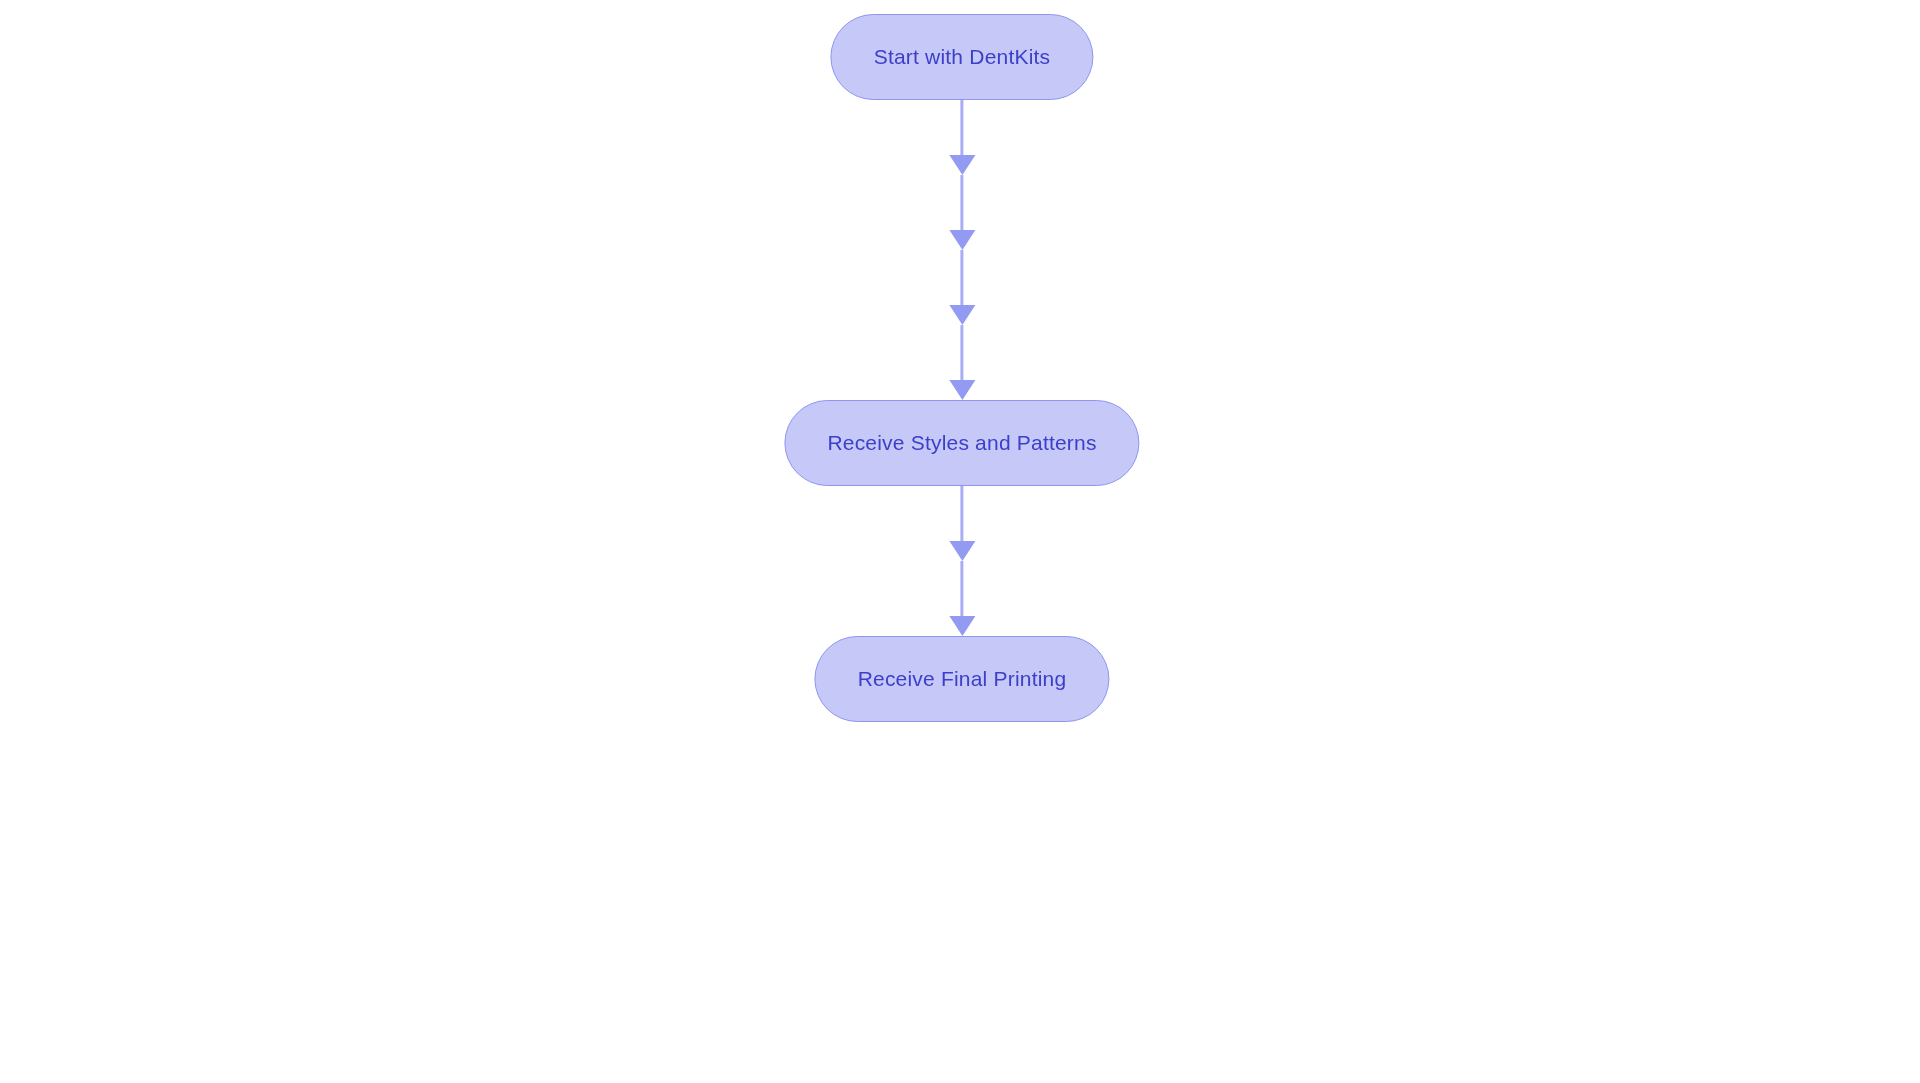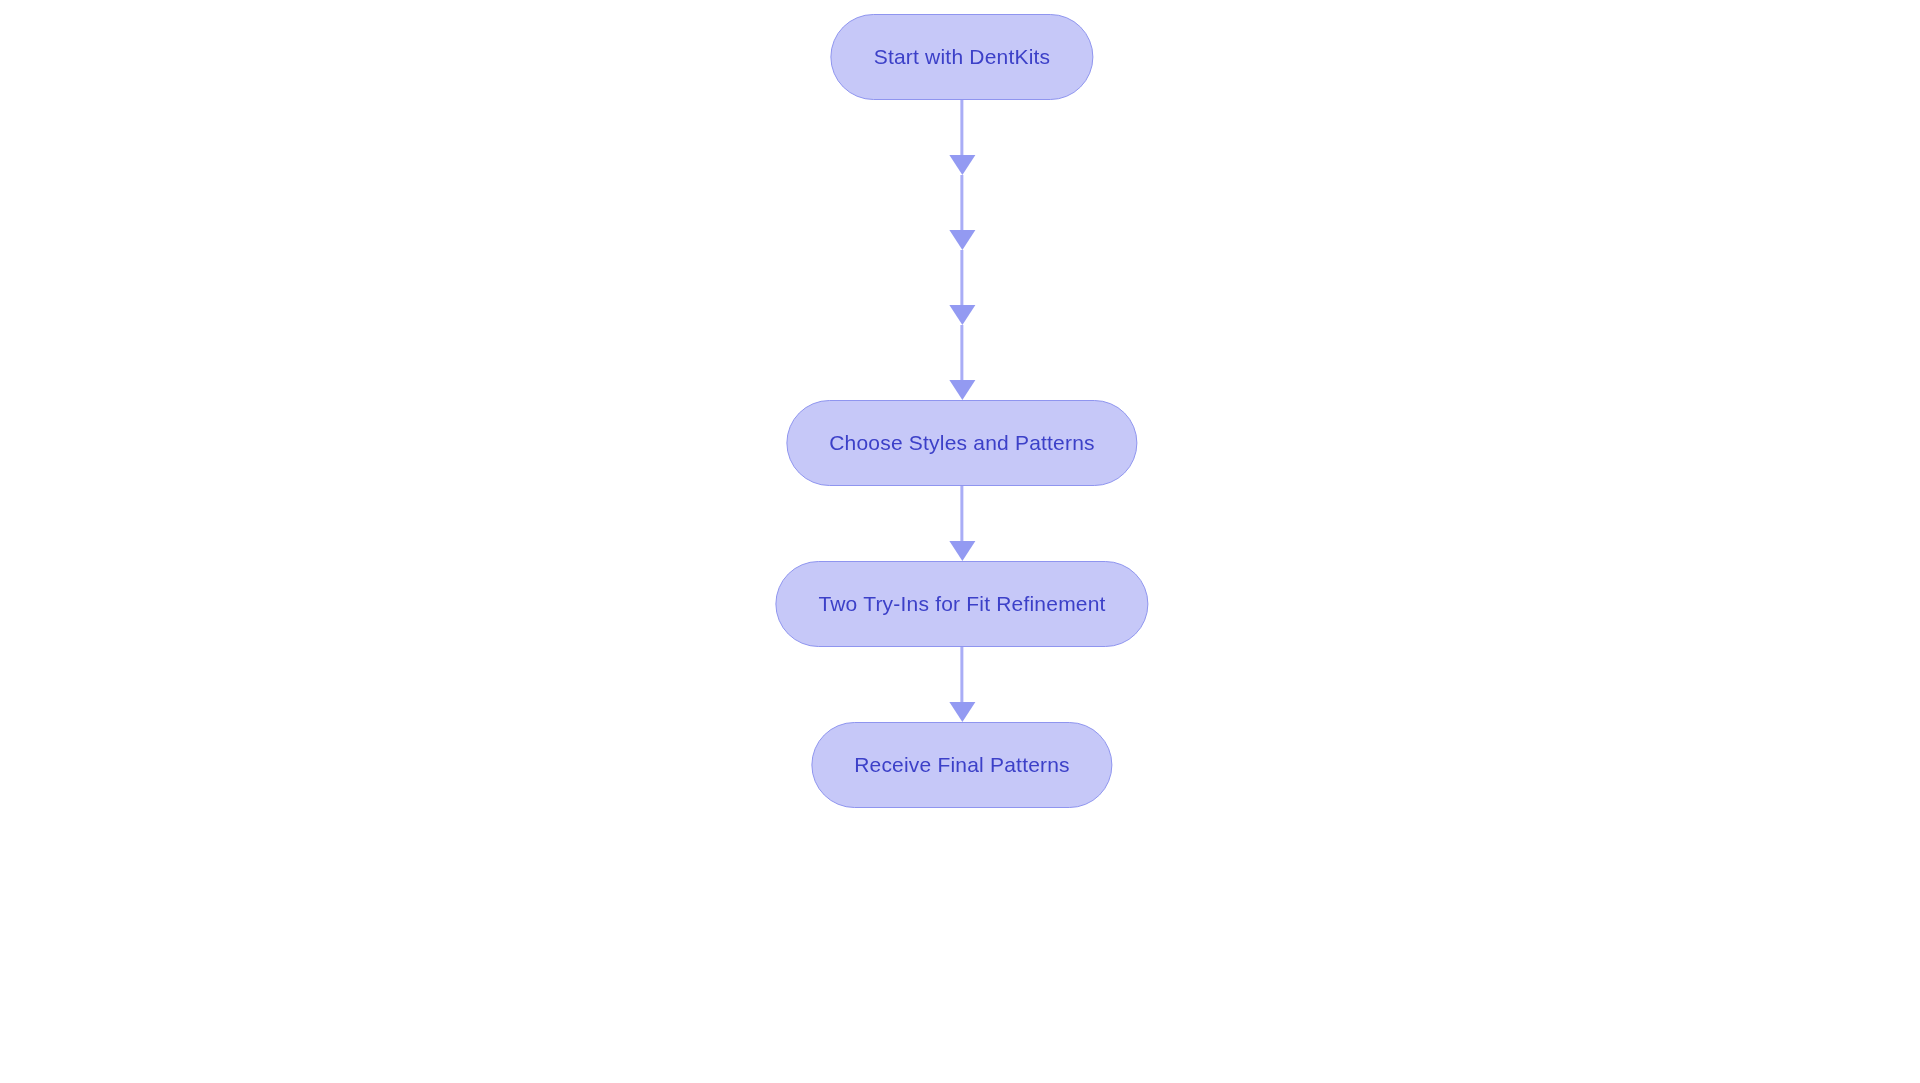--- a/index.html
+++ b/index.html
@@ -87,34 +87,31 @@
     <div class="arrowhead"></div>
   </div>
 
 
   <div class="connector">
     <div class="arrow-line"></div>
     <div class="arrowhead"></div>
   </div>
 
   <div class="flow-node">
-    <span class="flow-node-label">Choose Styles and Patterns</span>
+    <span class="flow-node-label">Receive Styles and Patterns</span>
   </div>
 
   <div class="connector">
     <div class="arrow-line"></div>
     <div class="arrowhead"></div>
   </div>
 
-  <div class="flow-node">
-    <span class="flow-node-label">Two Try-Ins for Fit Refinement</span>
-  </div>
 
   <div class="connector">
     <div class="arrow-line"></div>
     <div class="arrowhead"></div>
   </div>
 
   <div class="flow-node">
-    <span class="flow-node-label">Receive Final Patterns</span>
+    <span class="flow-node-label">Receive Final Printing</span>
   </div>
 </div>
 </div>
 
 </body></html>

